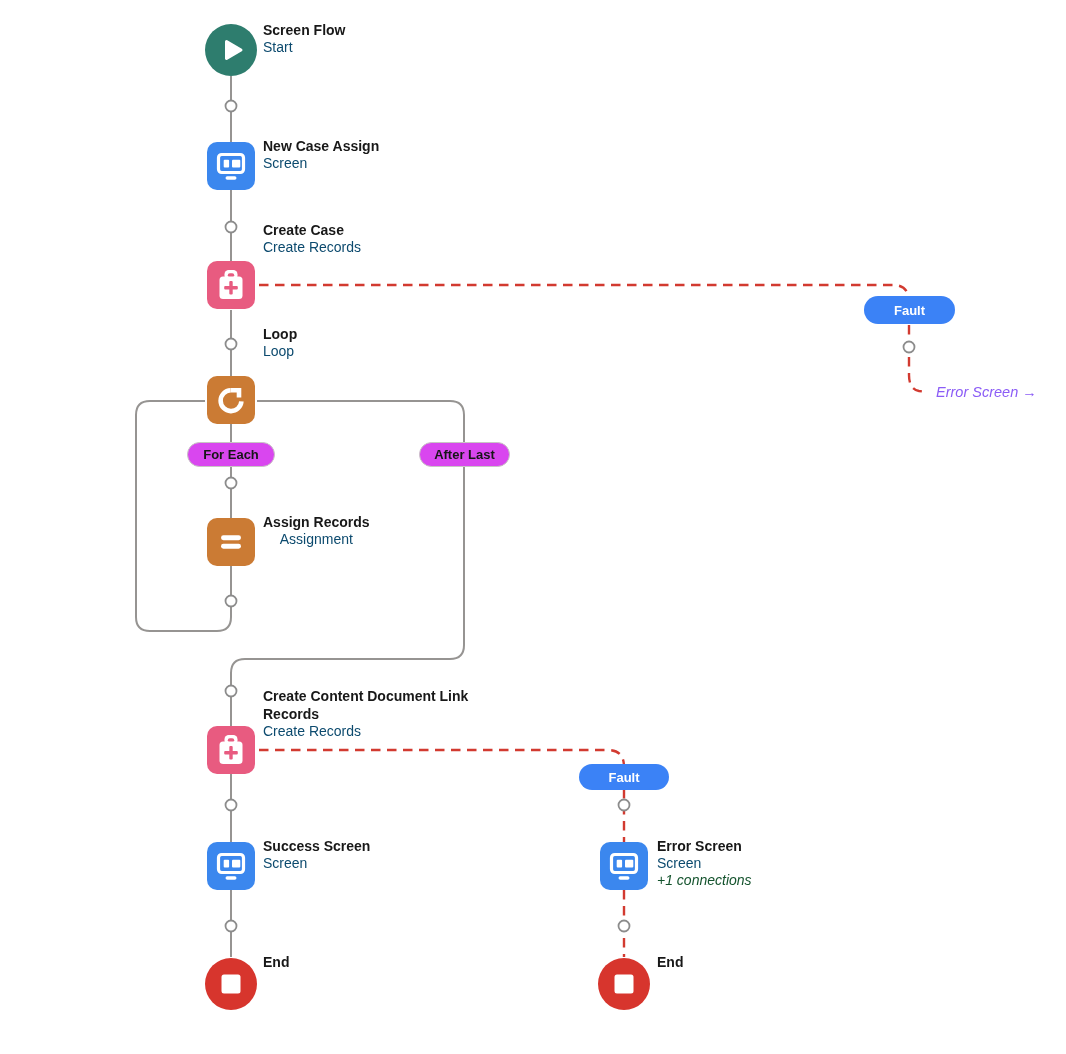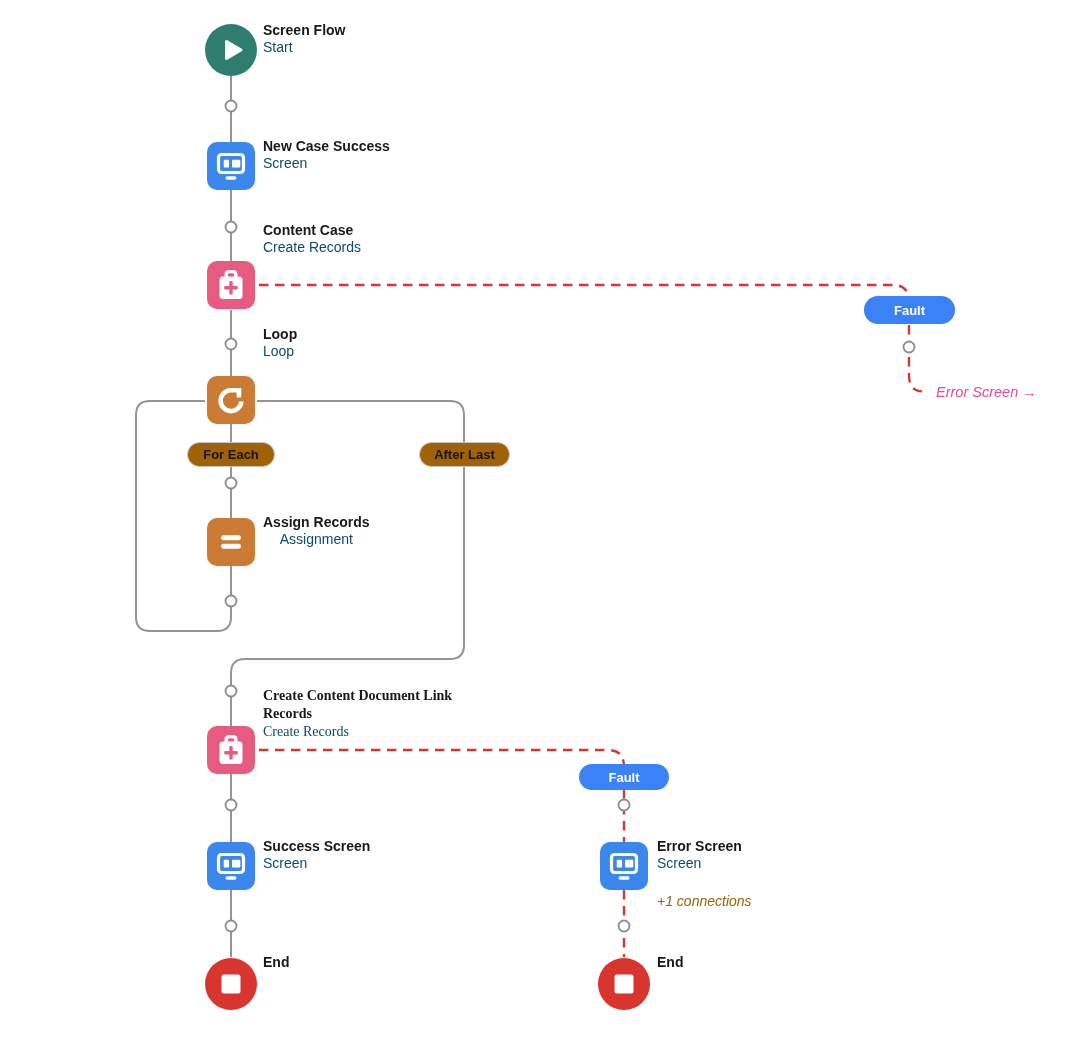--- a/index.html
+++ b/index.html
@@ -4,27 +4,27 @@
 <style>
   html,body{margin:0;padding:0;background:#ffffff;}
   body{font-family:"Liberation Sans", sans-serif; -webkit-font-smoothing:antialiased;}
   .canvas{position:relative;width:1047px;height:1054px;background:#ffffff;overflow:hidden;}
   .connectors{position:absolute;left:0;top:0;}
   .node{position:absolute;cursor:pointer;}
   .node svg{display:block;}
   .label{position:absolute;}
   .title{font-size:14px;line-height:18px;font-weight:700;color:#181818;white-space:pre-wrap;}
   .subtitle{font-size:14px;line-height:17px;font-weight:400;color:#0c4a6e;}
-  .connections{font-size:14px;line-height:17px;font-style:italic;color:#a16207;margin-top:21px;}
+  .connections{font-size:14px;line-height:17px;font-style:italic;color:#14532d;}
   .pill{position:absolute;display:flex;align-items:center;justify-content:center;
-        background:#a16207;border:1px solid #c8c6c4;border-radius:13px;
+        background:#d946ef;border:1px solid #c8c6c4;border-radius:13px;
         font-size:13px;font-weight:700;color:#161616;box-sizing:border-box;}
   .fault-pill{position:absolute;display:flex;align-items:center;justify-content:center;
         background:#3b82f6;border-radius:14px;font-size:13px;font-weight:700;color:#ffffff;}
-  .goto{position:absolute;font-size:14.5px;font-style:italic;color:#ec4899;cursor:pointer;white-space:nowrap;}
+  .goto{position:absolute;font-size:14.5px;font-style:italic;color:#8b5cf6;cursor:pointer;white-space:nowrap;}
 </style>
 </head>
 <body>
 
 <div class="canvas">
 
   <svg class="connectors" width="1066" height="1054">
 
     <g fill="none" stroke="#969492" stroke-width="2">
       <path d="M231 76 V142"></path>
@@ -74,36 +74,36 @@
   <div class="node" style="left:207px;top:142px;">
     <svg width="48" height="48" viewBox="0 0 48 48">
       <rect width="48" height="48" rx="10" fill="#3b87ee"></rect>
       <rect x="11.5" y="12.5" width="25" height="18" rx="3.2" fill="none" stroke="#ffffff" stroke-width="3.2"></rect>
       <rect x="16.7" y="17.7" width="5.4" height="7.8" rx="1" fill="#ffffff"></rect>
       <rect x="25" y="17.7" width="8.3" height="7.8" rx="1" fill="#ffffff"></rect>
       <rect x="18.5" y="34.2" width="11" height="3.6" rx="1.8" fill="#ffffff"></rect>
     </svg>
   </div>
   <div class="label" style="left:263px;top:137px;">
-    <div class="title">New Case Success</div>
+    <div class="title">New Case Assign</div>
     <div class="subtitle">Screen</div>
   </div>
 
   <div class="node" style="left:207px;top:261px;">
     <svg width="48" height="48" viewBox="0 0 48 48">
       <rect width="48" height="48" rx="10" fill="#e85b80"></rect>
       <rect x="17.5" y="9" width="13" height="10" rx="4.2" fill="#ffffff"></rect>
       <rect x="20.8" y="12.2" width="6.4" height="4" rx="2" fill="#e85b80"></rect>
       <rect x="12.5" y="15.5" width="23" height="22.5" rx="3.5" fill="#ffffff"></rect>
       <rect x="22.3" y="20" width="3.4" height="13.6" rx="1" fill="#e85b80"></rect>
       <rect x="17.2" y="25.1" width="13.6" height="3.4" rx="1" fill="#e85b80"></rect>
     </svg>
   </div>
   <div class="label" style="left:263px;top:221px;">
-    <div class="title">Content Case</div>
+    <div class="title">Create Case</div>
     <div class="subtitle">Create Records</div>
   </div>
 
   <div class="node" style="left:207px;top:376px;">
     <svg width="48" height="48" viewBox="0 0 48 48">
       <rect width="48" height="48" rx="10" fill="#cb7b34"></rect>
       <path d="M34.4 25.4 A10.4 10.4 0 1 1 23.6 14.3" fill="none" stroke="#ffffff" stroke-width="4.6"></path>
       <path d="M23.6 14.3 H32 V21.6" fill="none" stroke="#ffffff" stroke-width="4.6"></path>
     </svg>
   </div>
@@ -134,21 +134,21 @@
   <div class="node" style="left:207px;top:726px;">
     <svg width="48" height="48" viewBox="0 0 48 48">
       <rect width="48" height="48" rx="10" fill="#e85b80"></rect>
       <rect x="17.5" y="9" width="13" height="10" rx="4.2" fill="#ffffff"></rect>
       <rect x="20.8" y="12.2" width="6.4" height="4" rx="2" fill="#e85b80"></rect>
       <rect x="12.5" y="15.5" width="23" height="22.5" rx="3.5" fill="#ffffff"></rect>
       <rect x="22.3" y="20" width="3.4" height="13.6" rx="1" fill="#e85b80"></rect>
       <rect x="17.2" y="25.1" width="13.6" height="3.4" rx="1" fill="#e85b80"></rect>
     </svg>
   </div>
-  <div class="label" style="left:263px;top:687px;max-width:224px;font-family:Liberation Serif, serif;">
+  <div class="label" style="left:263px;top:687px;max-width:224px;">
     <div class="title">Create Content Document Link Records</div>
     <div class="subtitle">Create Records</div>
   </div>
 
   <div class="node" style="left:207px;top:842px;">
     <svg width="48" height="48" viewBox="0 0 48 48">
       <rect width="48" height="48" rx="10" fill="#3b87ee"></rect>
       <rect x="11.5" y="12.5" width="25" height="18" rx="3.2" fill="none" stroke="#ffffff" stroke-width="3.2"></rect>
       <rect x="16.7" y="17.7" width="5.4" height="7.8" rx="1" fill="#ffffff"></rect>
       <rect x="25" y="17.7" width="8.3" height="7.8" rx="1" fill="#ffffff"></rect>

